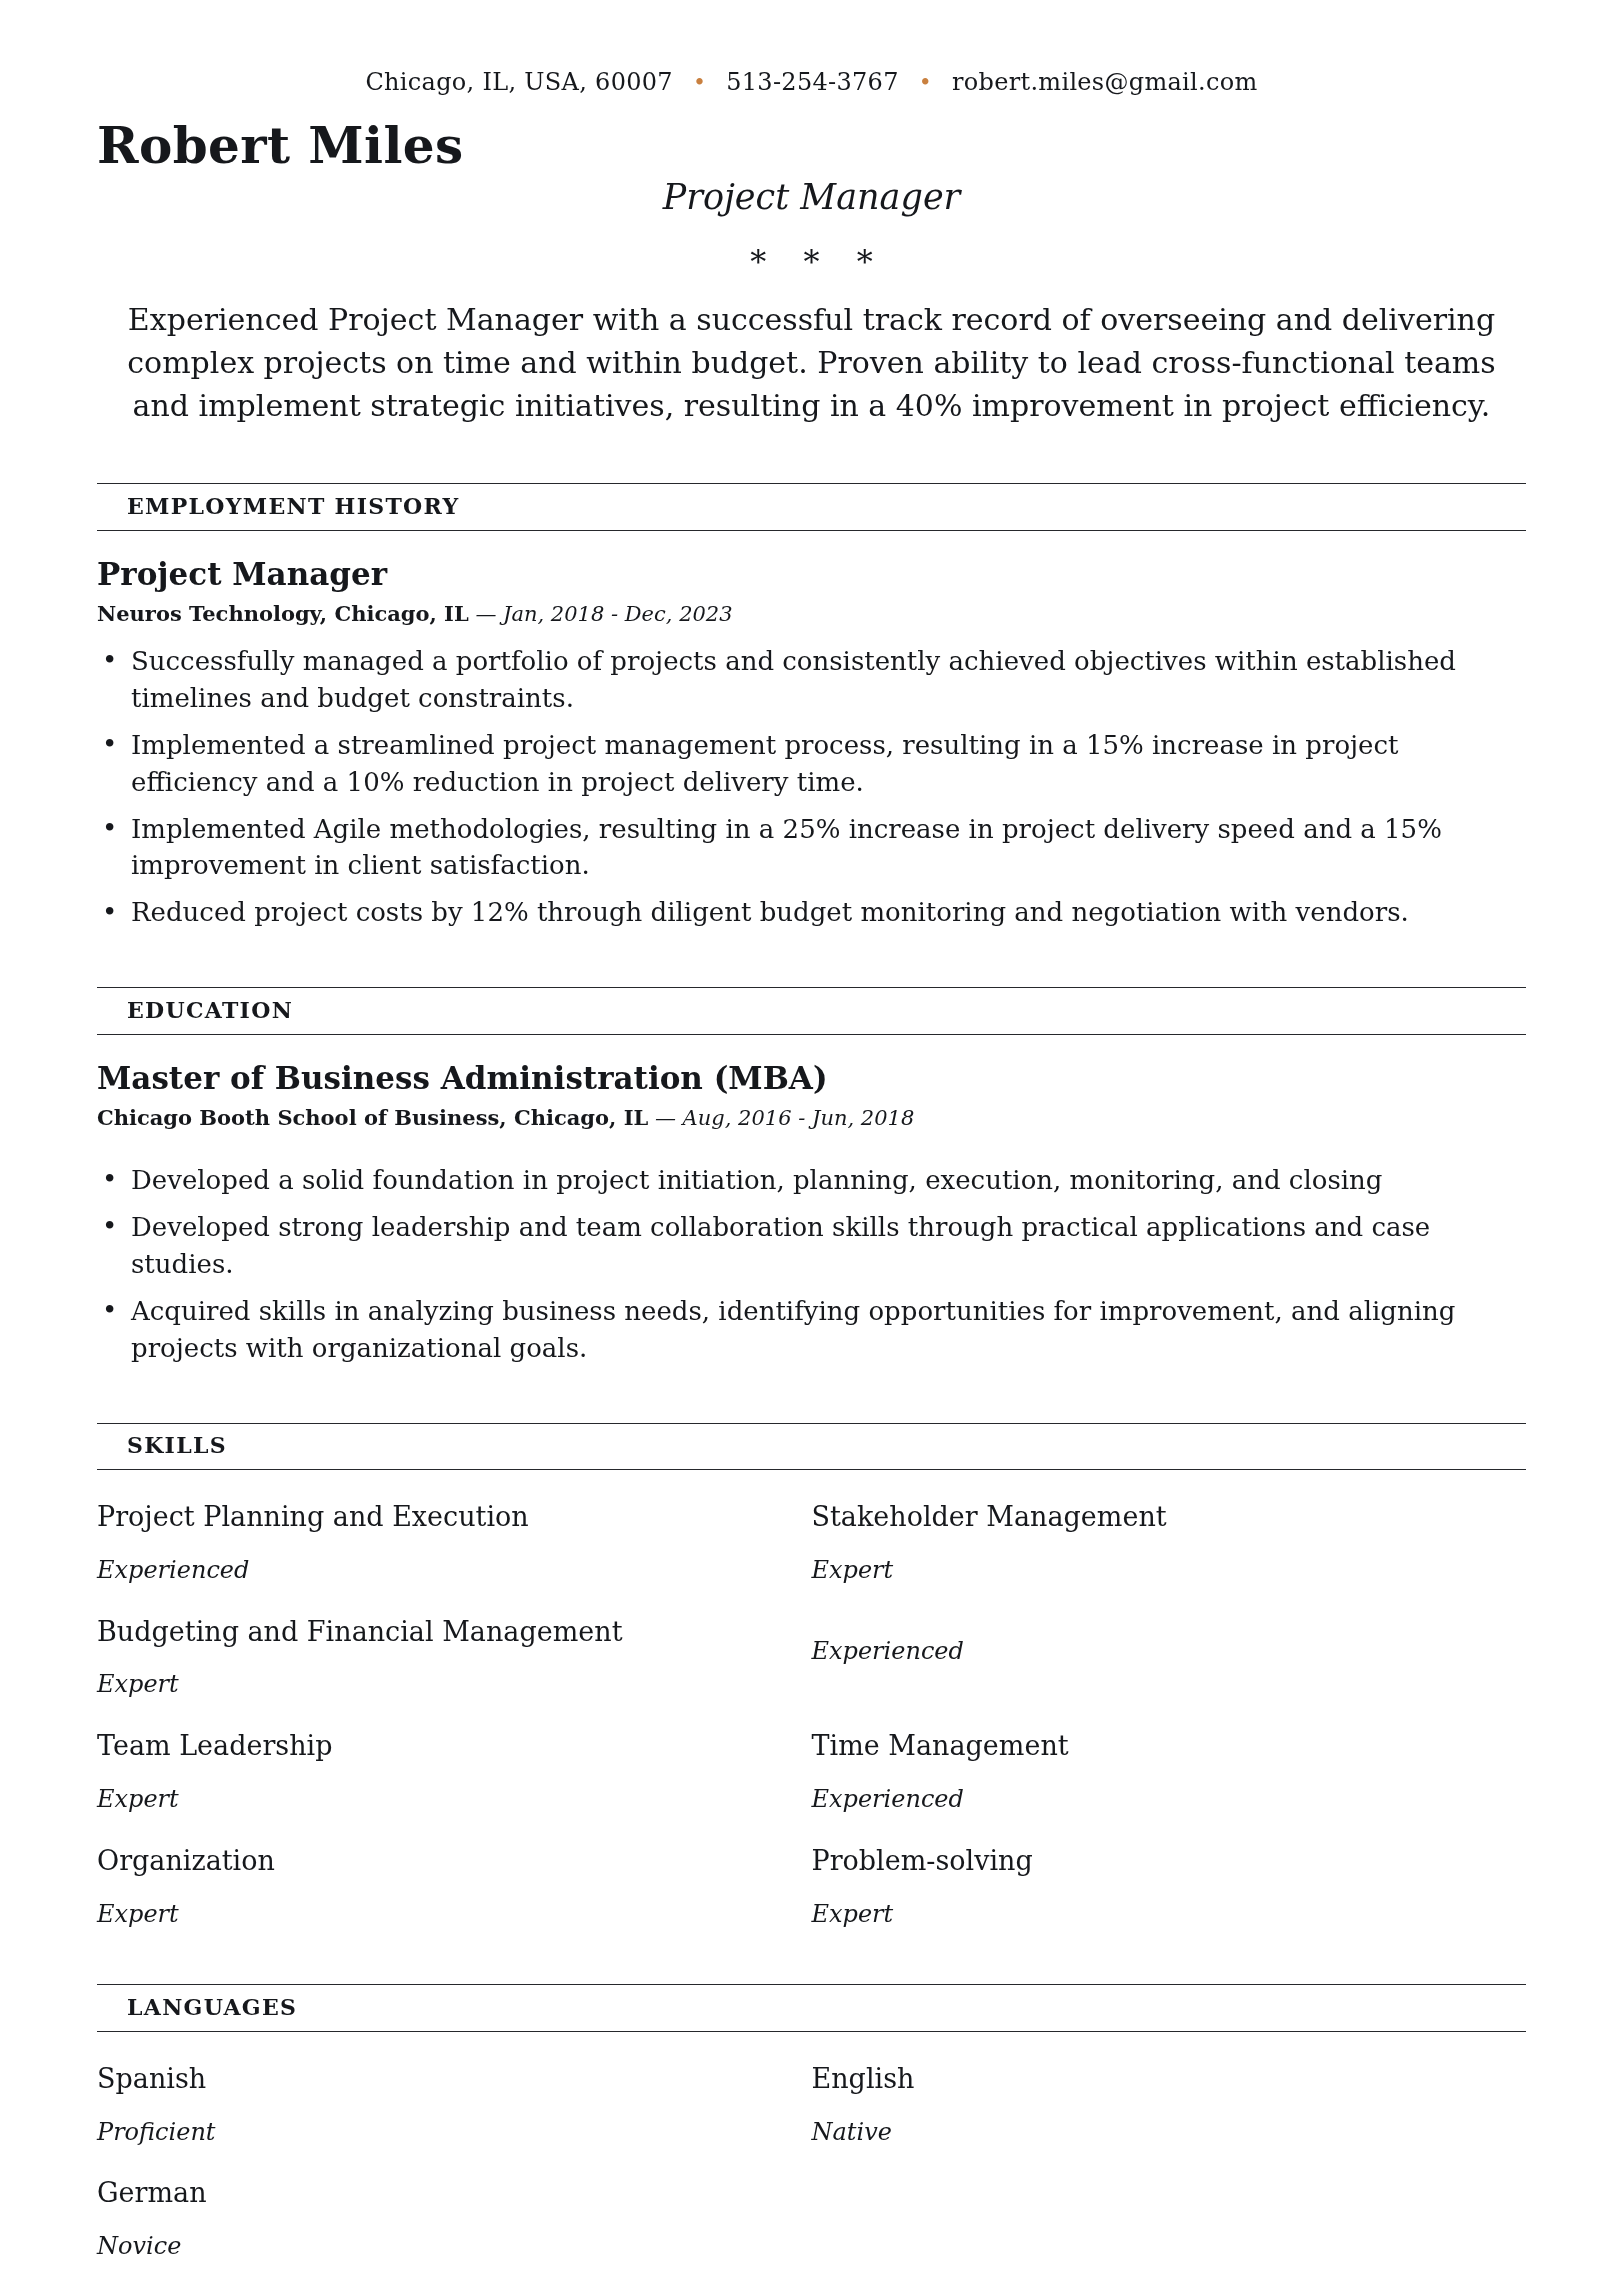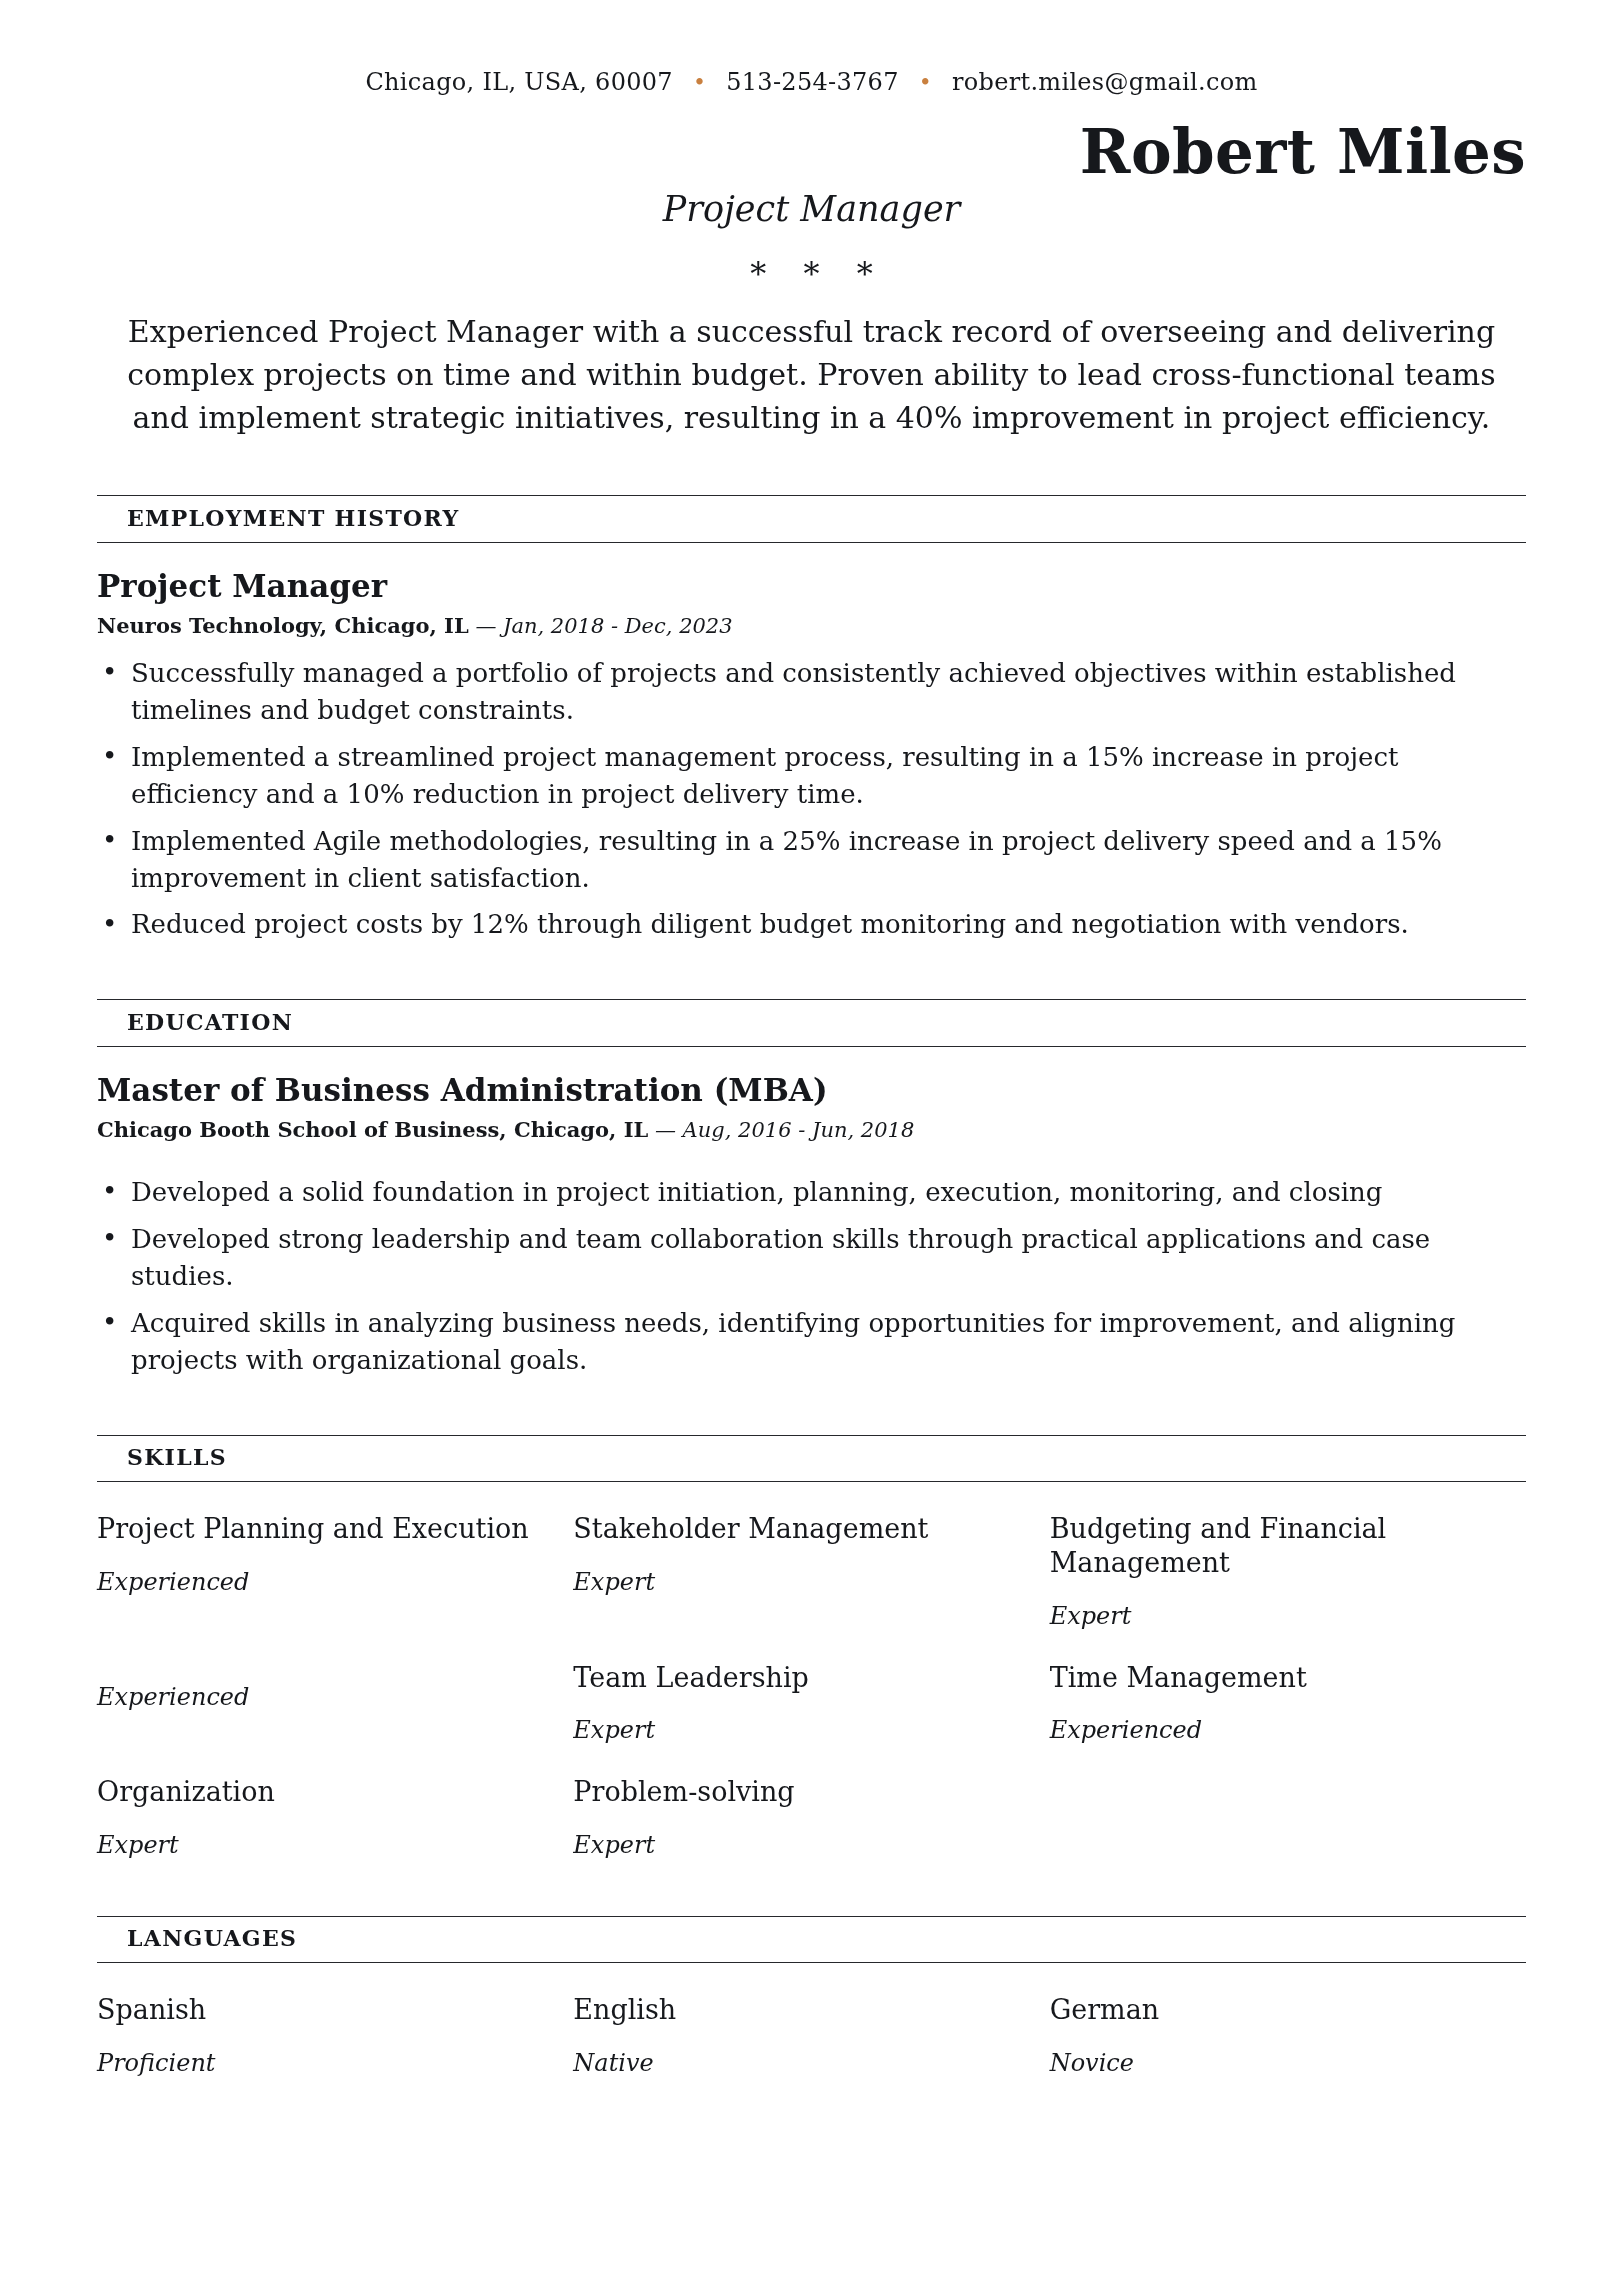--- a/index.html
+++ b/index.html
@@ -22,22 +22,22 @@
     text-align: center;
     font-size: 24px;
     letter-spacing: 0.3px;
   }
   .contact .sep {
     color: var(--accent);
     margin: 0 20px;
     font-size: 22px;
   }
   .name {
-    text-align: right;
-    font-size: 61px;
+    text-align: left;
+    font-size: 50px;
     font-weight: 700;
     margin: 22px 0 3.4px 0;
     letter-spacing: 0.4px;
     line-height: 1.1;
   }
   .headline {
     text-align: center;
     font-size: 35px;
     font-style: italic;
     margin: 0;
@@ -104,21 +104,21 @@
     content: "\2022";
     position: absolute;
     left: 5px;
     top: -0.8px;
   }
   .entry.education .bullets { margin-top: 30px; }
 
   
   .grid2 {
     display: grid;
-    grid-template-columns: 1fr 1fr 1fr;
+    grid-template-columns: 1fr 1fr;
     row-gap: 30px;
     margin-top: 30px;
   }
   .kv .k { font-size: 27px; line-height: 1.25; }
   .kv .v {
     font-size: 24px;
     font-style: italic;
     margin-top: 22px;
     line-height: 1.2;
   }

